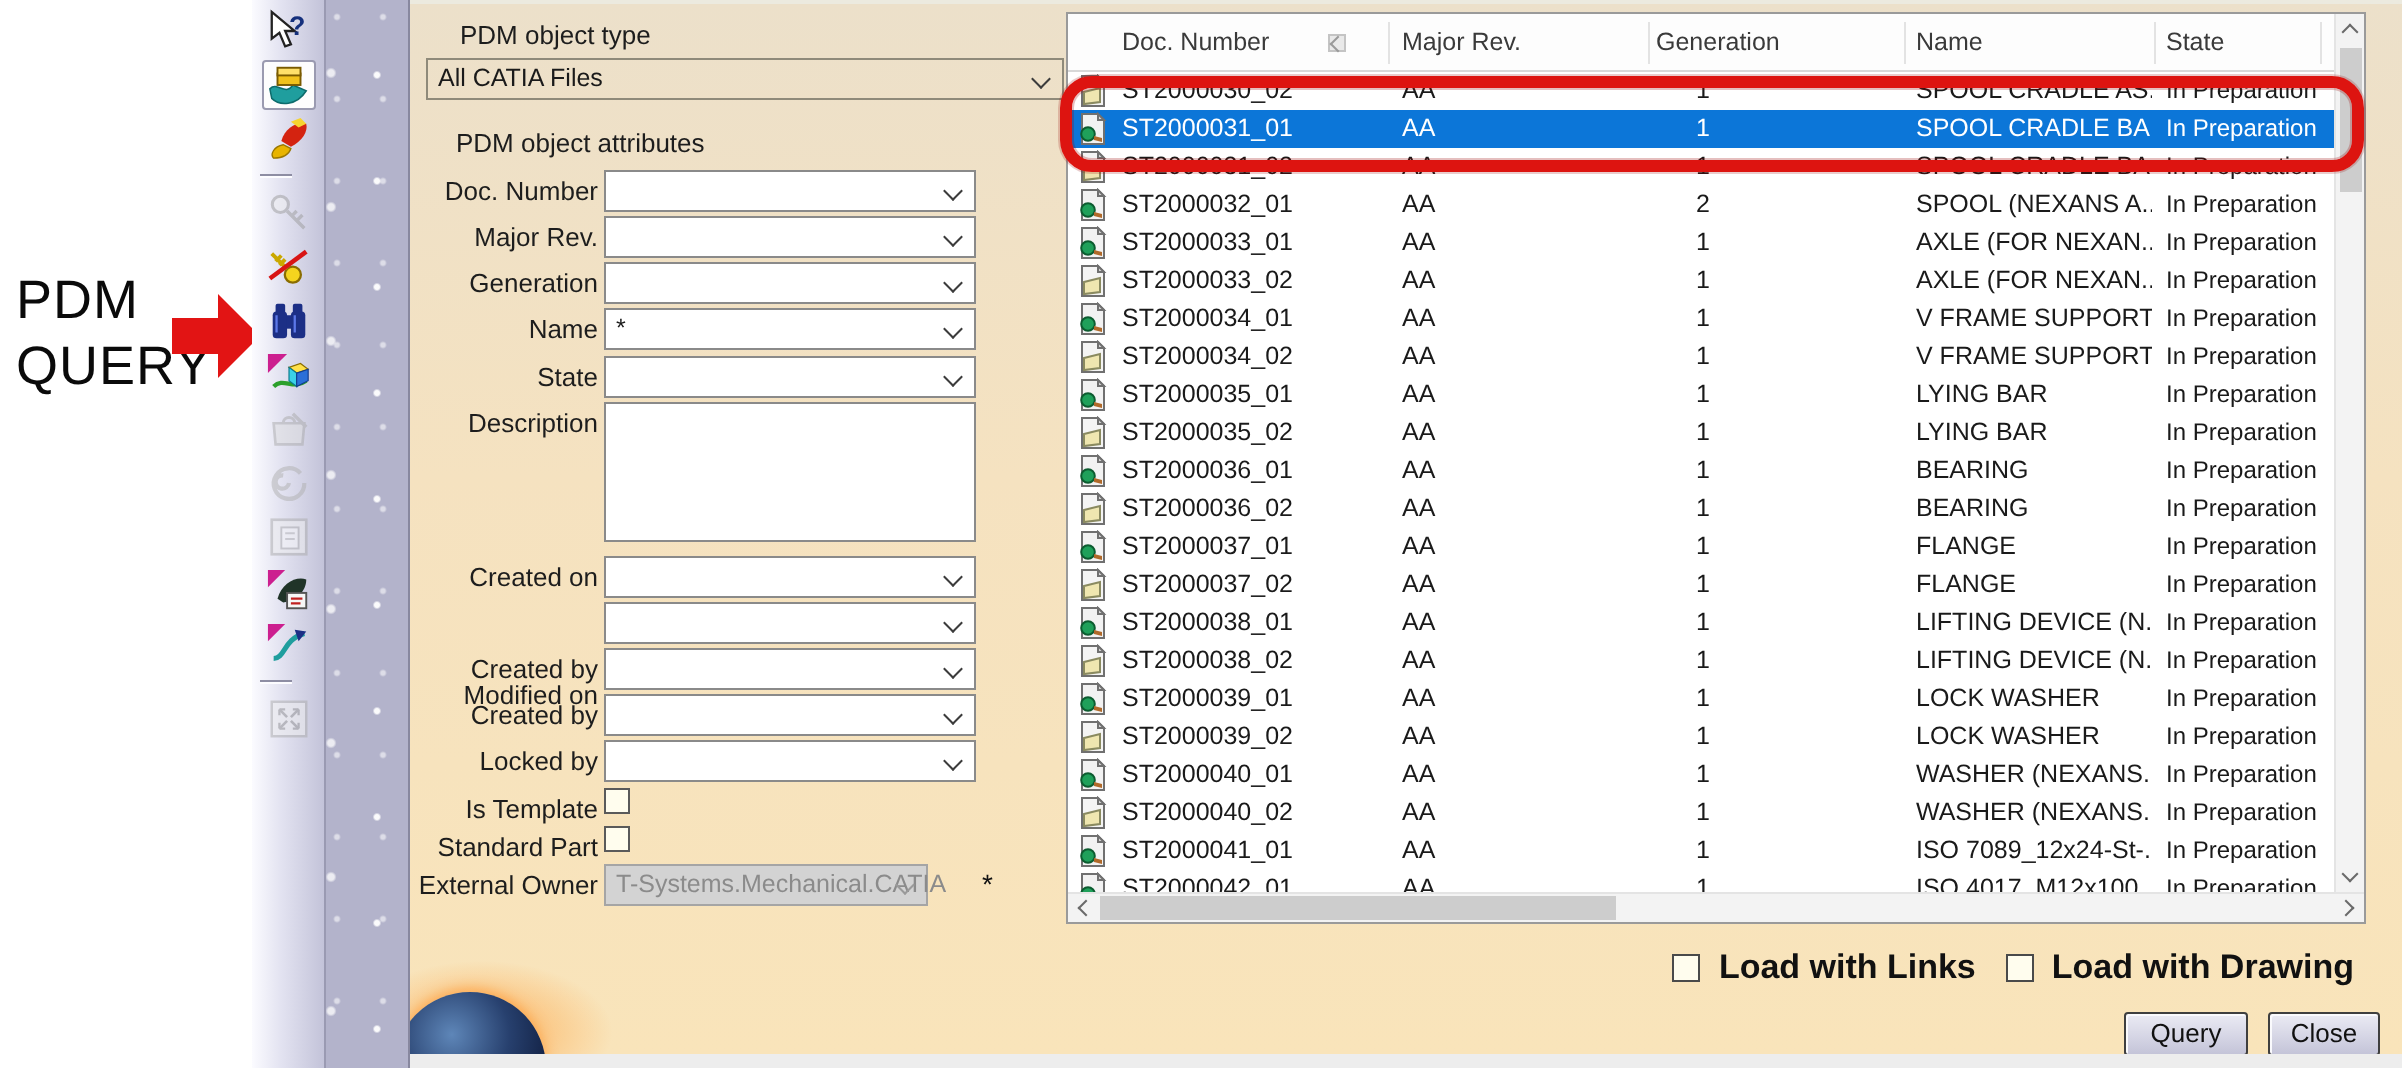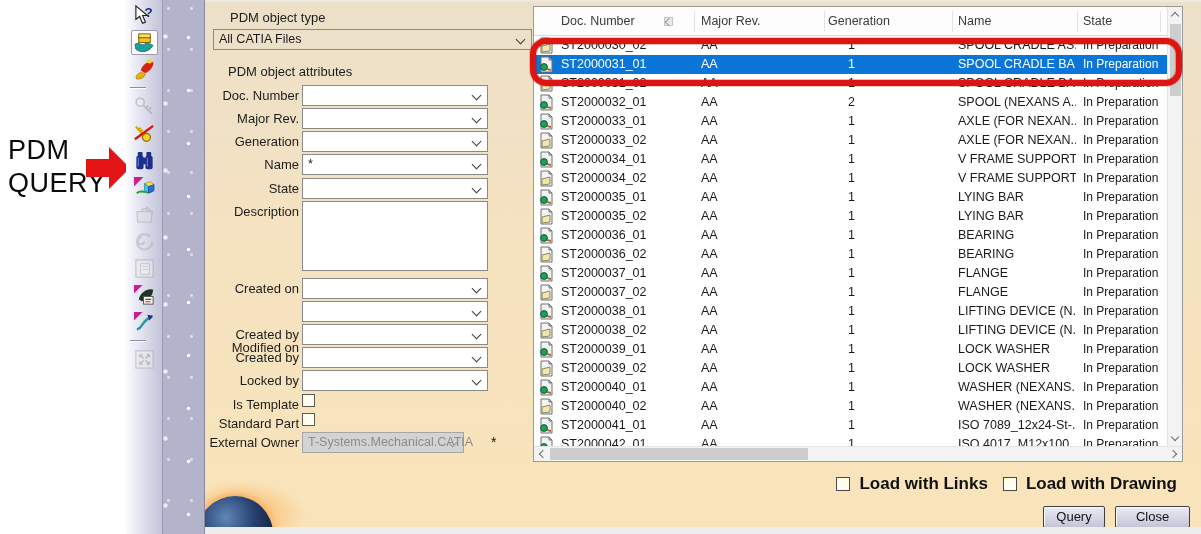--- a/index.html
+++ b/index.html
@@ -98,21 +98,21 @@
       box-shadow:inset 0 0 0 1px rgba(150,0,0,.25), 0 0 0 1px rgba(150,0,0,.2); }
 
   
   .footer-checks { position:absolute; right:18px; top:472px; display:flex; align-items:center; gap:9px; }
   .fc-box { width:14px; height:14px; background:#fffdee; border:1px solid #4a4a4a; }
   .fc-lbl { font-size:17px; font-weight:bold; color:#111; margin-right:6px; white-space:nowrap; }
   .footer-buttons { position:absolute; right:11px; top:504px; display:flex; gap:10px; }
   .fbtn { height:22px; background:linear-gradient(180deg,#ebebf4 0%,#d4d4e4 60%,#c4c4d8 100%);
       border:1px solid #3f3f3f; box-shadow:inset 1px 1px 0 #fafafd; border-radius:2px;
       font-size:13px; color:#111; text-align:center; line-height:20px; }
-  .fbtn.query { width:62px; } .fbtn.close { width:75px; }
+  .fbtn.query { width:62px; } .fbtn.close { width:56px; }
 </style>
 </head>
 <body>
 
 <div class="stage">
 
   <div class="annot-label">
     <div>PDM</div>
     <div>QUERY</div>
   </div>

